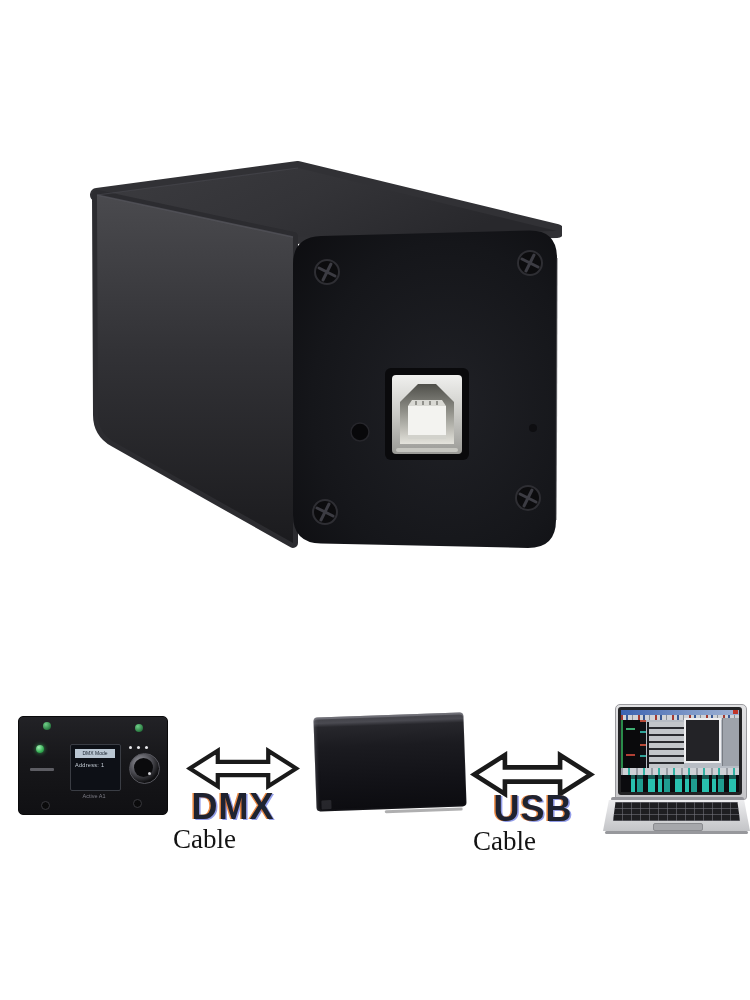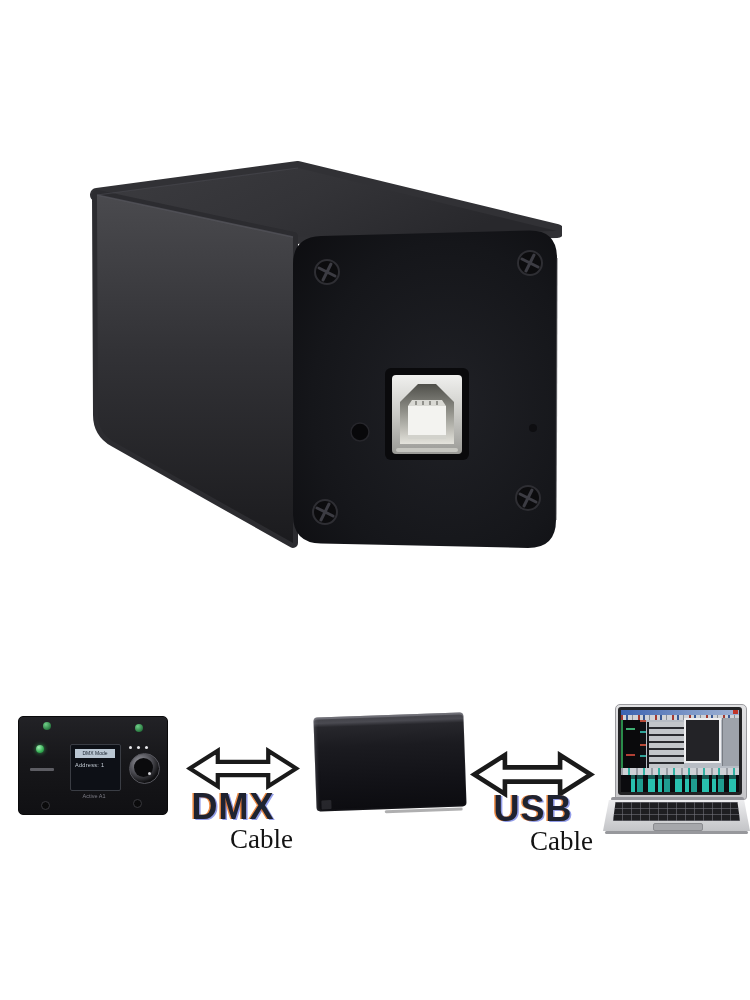--- a/index.html
+++ b/index.html
@@ -3,21 +3,21 @@
 <meta charset="utf-8">
 <style>
   html,body{margin:0;padding:0;}
   body{width:750px;height:1000px;background:#ffffff;position:relative;overflow:hidden;
        font-family:"Liberation Sans",sans-serif;}
   .abs{position:absolute;}
   
   .bus-label{width:120px;text-align:center;font-size:36px;font-weight:bold;
              color:#1e2230;letter-spacing:1px;
              text-shadow:-1.5px 0 0 rgba(235,110,20,.8), 1.5px 1px 0 rgba(55,75,215,.55);}
-  .cable-label{width:120px;text-align:right;font-family:"Liberation Serif",serif;
+  .cable-label{width:120px;text-align:left;font-family:"Liberation Serif",serif;
                font-size:27px;color:#131313;}
   
   .controller{left:18px;top:716px;width:148px;height:97px;border-radius:5px;
               background:linear-gradient(180deg,#222226 0%,#17171a 45%,#101013 100%);
               border:1px solid #0a0a0b;}
   .scr-green{width:8px;height:8px;border-radius:50%;
              background:radial-gradient(circle at 35% 30%,#6fcf88,#2a7a41 70%,#174424);}
   .led-green{left:17px;top:28px;width:8px;height:8px;border-radius:50%;
              background:radial-gradient(circle at 35% 30%,#a4f0b5,#35b054 60%,#1d7a36);
              box-shadow:0 0 4px rgba(60,190,95,.8);}

